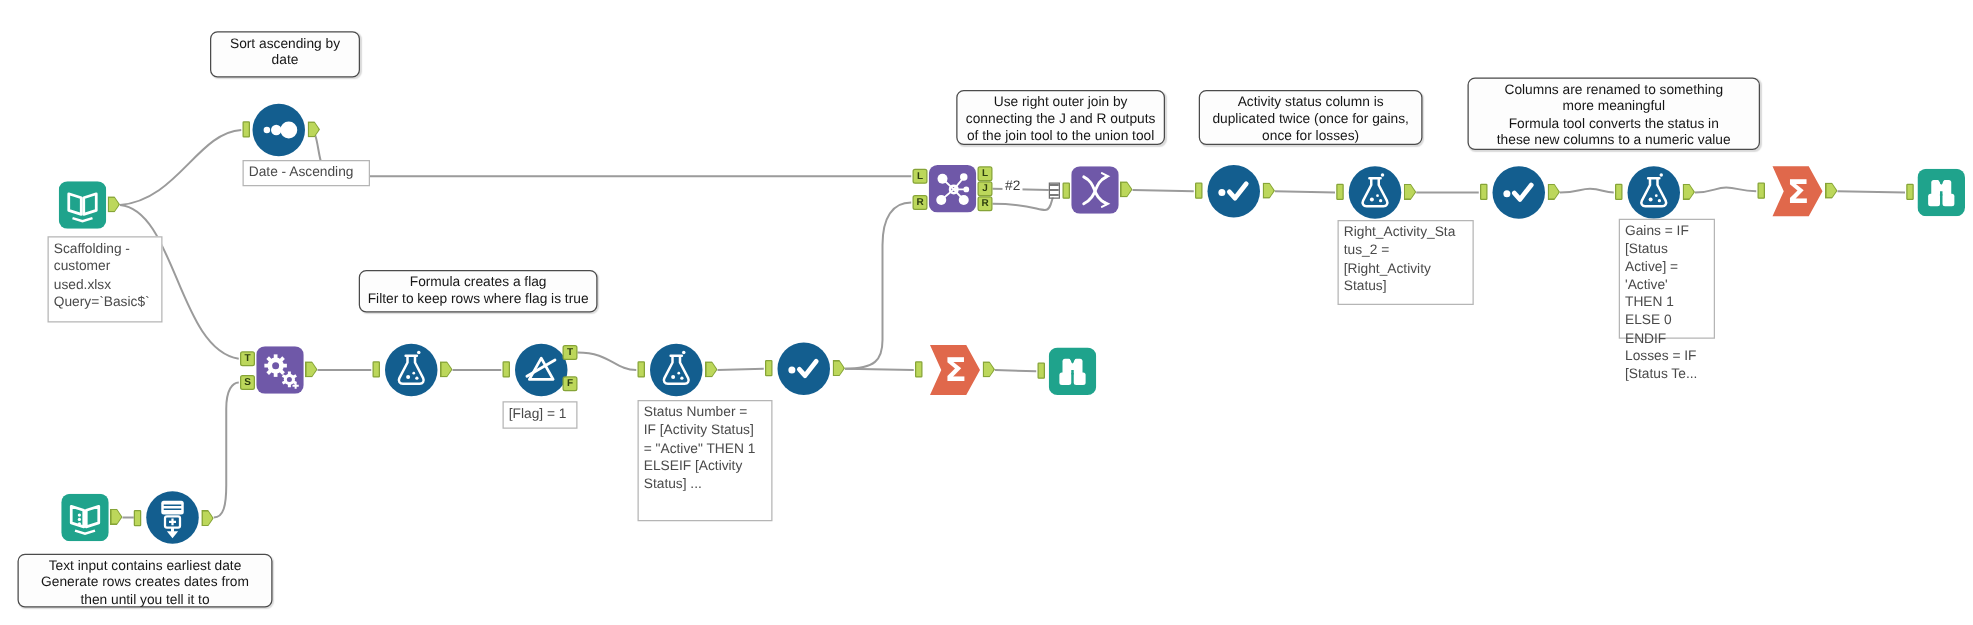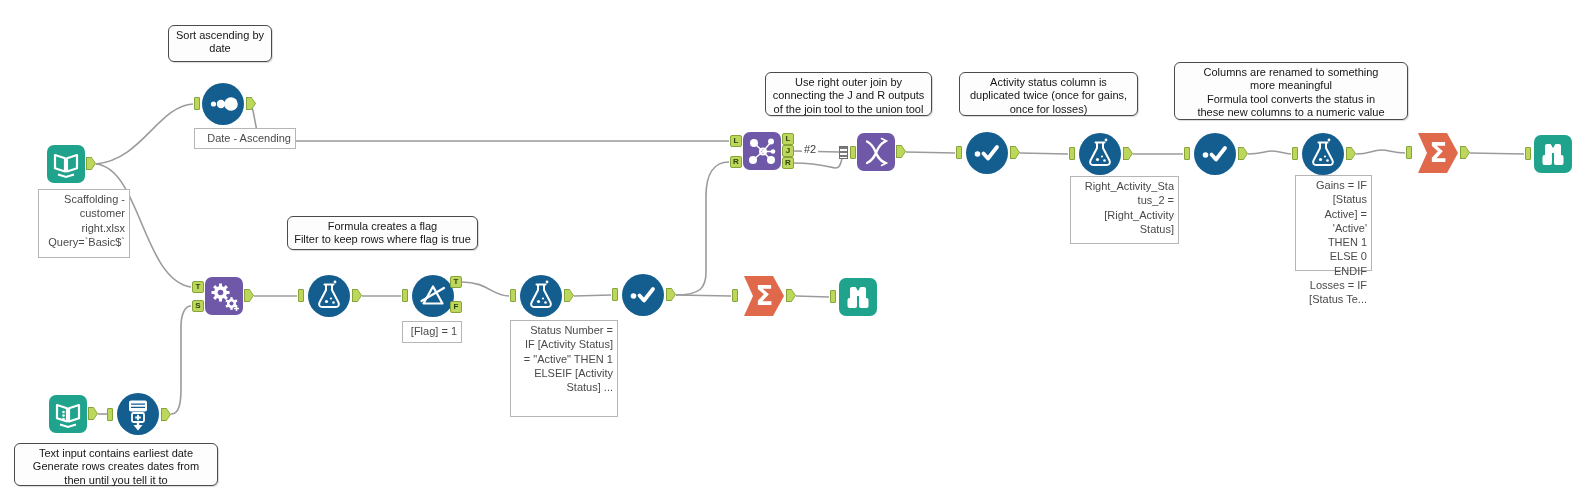--- a/index.html
+++ b/index.html
@@ -4,21 +4,21 @@
 <style>
   html,body{margin:0;padding:0;background:#fff;}
   .canvas{position:relative;width:1578px;height:500px;background:#ffffff;overflow:hidden;
           font-family:"Liberation Sans",sans-serif;}
   .wires{position:absolute;left:0;top:0;width:1578px;height:500px;z-index:1;}
   .comment{position:absolute;z-index:3;border:1.5px solid #4b4b4b;border-radius:6px;background:#fdfdfd;
            font-size:11px;color:#161616;text-align:center;white-space:pre-line;line-height:1.22;
            padding:3px 3px;box-sizing:border-box;box-shadow:1px 1px 1px rgba(0,0,0,0.15);}
   .annotation{position:absolute;z-index:3;border:1px solid #b5b5b5;background:#ffffff;
               font-size:11px;color:#4a4a4a;white-space:pre-line;line-height:1.3;
-              padding:2px 4px;box-sizing:border-box;text-align:right;}
+              padding:2px 4px;box-sizing:border-box;text-align:left;}
   .tool{position:absolute;z-index:2;}
   .tool svg{display:block;width:100%;height:100%;}
   .anchor-in{position:absolute;z-index:2;width:6px;height:13px;background:var(--anchor_fill);
              border:1px solid var(--anchor_border);border-radius:1px;box-sizing:border-box;}
   .anchor-out{position:absolute;z-index:2;width:10px;height:13px;background:var(--anchor_border);
               clip-path:polygon(0 0,55% 0,100% 50%,55% 100%,0 100%);}
   .anchor-out::after{content:"";position:absolute;inset:1px;background:var(--anchor_fill);
               clip-path:polygon(0 0,55% 0,100% 50%,55% 100%,0 100%);}
   .anchor-label{position:absolute;z-index:4;width:12px;height:12px;background:var(--anchor_fill);
                 border:1px solid var(--anchor_border);border-radius:2px;font-size:8px;font-weight:bold;
@@ -304,41 +304,41 @@
   <div class="anchor-label" style="left:450px;top:301px">F</div>
   <div class="anchor-label" style="left:730px;top:135px">L</div>
   <div class="anchor-label" style="left:730px;top:156px">R</div>
   <div class="anchor-label" style="left:782px;top:133px">L</div>
   <div class="anchor-label" style="left:782px;top:145px">J</div>
   <div class="anchor-label" style="left:782px;top:157px">R</div>
 
   <div class="wire-label" style="left:802px;top:143px">#2</div>
   <div class="stack-marker" style="left:839px;top:146px"></div>
 
-  <div class="comment" style="left:168px;top:25px;width:104px;height:37px">Sort ascending by
+  <div class="comment" style="left:168px;top:25px;width:120px;height:37px">Sort ascending by
 date</div>
   <div class="comment" style="left:287px;top:216px;width:191px;height:34px">Formula creates a flag
 Filter to keep rows where flag is true</div>
   <div class="comment" style="left:765px;top:72px;width:167px;height:44px">Use right outer join by
 connecting the J and R outputs
 of the join tool to the union tool</div>
   <div class="comment" style="left:959px;top:72px;width:179px;height:44px">Activity status column is
 duplicated twice (once for gains,
 once for losses)</div>
   <div class="comment" style="left:1174px;top:62px;width:234px;height:58px">Columns are renamed to something
 more meaningful
 Formula tool converts the status in
 these new columns to a numeric value</div>
   <div class="comment" style="left:14px;top:443px;width:204px;height:43px">Text input contains earliest date
 Generate rows creates dates from
 then until you tell it to</div>
 
   <div class="annotation" style="left:38px;top:189px;width:92px;height:69px">Scaffolding -
 customer
-right.xlsx
+used.xlsx
 Query=`Basic$`</div>
   <div class="annotation" style="left:194px;top:128px;width:102px;height:21px">Date - Ascending</div>
   <div class="annotation" style="left:402px;top:321px;width:60px;height:22px">[Flag] = 1</div>
   <div class="annotation" style="left:510px;top:320px;width:108px;height:97px">Status Number =
 IF [Activity Status]
 = "Active" THEN 1
 ELSEIF [Activity
 Status] ...</div>
   <div class="annotation" style="left:1070px;top:176px;width:109px;height:68px">Right_Activity_Sta
 tus_2 =

